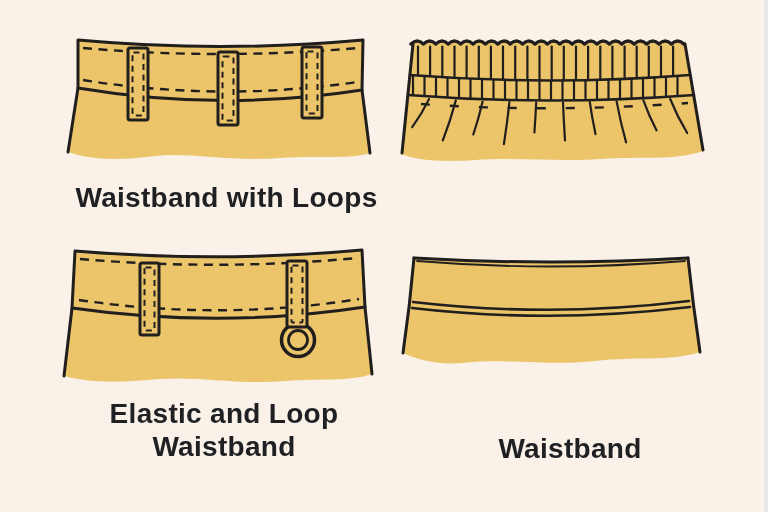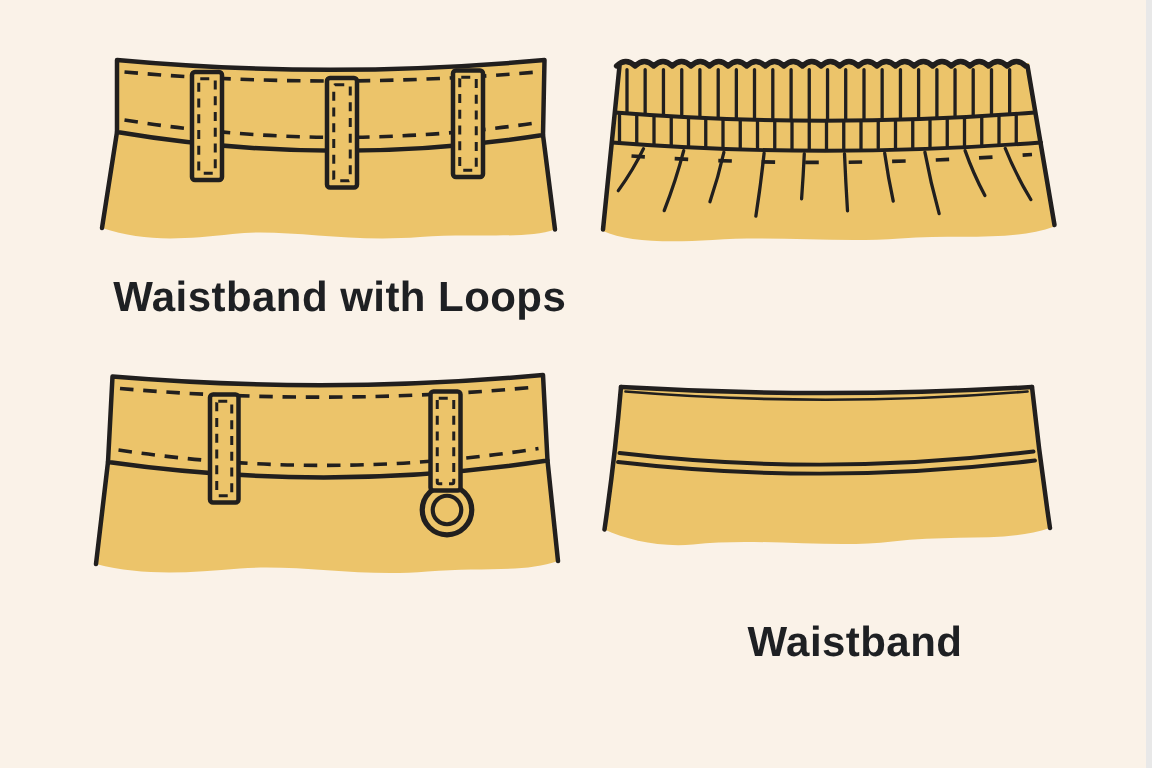--- a/index.html
+++ b/index.html
@@ -148,27 +148,28 @@
         <circle class="ring-inner" cx="238" cy="97" r="9.5"></circle>
       </g>
       <g>
         <rect class="fs" x="80" y="20" width="19" height="72" rx="2"></rect>
         <rect class="dashin" x="84.5" y="24.5" width="10" height="63" rx="1"></rect>
         <rect class="fs" x="227" y="18" width="20" height="66" rx="2"></rect>
         <rect class="dashin" x="231.5" y="22.5" width="11" height="57" rx="1"></rect>
       </g>
     </svg>
   </figure>
+  <div class="caption" style="left:104px;top:397px;width:240px;">Elastic and Loop Waistband</div>
 
   <figure class="fig" style="left:400px;top:250px;">
     <svg width="310" height="125" viewBox="0 0 310 125">
       <path class="f" d="M14,8 Q150,16 288,8 L300,102 C270,112 235,106 195,111 C155,116 105,108 62,113 C40,115 18,110 3,103 Z"></path>
       <path class="s3" d="M14,8 Q150,16 288,8"></path>
       <path class="s18" d="M17,11 Q150,22 285,11"></path>
       <path class="s3" d="M14,8 Q10,55 3,103"></path>
       <path class="s3" d="M288,8 Q293,55 300,102"></path>
       <path class="s28" d="M13,52 Q150,68 289,51"></path>
       <path class="s28" d="M12,58 Q150,74 290,57"></path>
     </svg>
   </figure>
-  <div class="caption" style="left:410px;top:411px;width:320px;">Waistband</div>
+  <div class="caption" style="left:410px;top:432px;width:320px;">Waistband</div>
 
 </div>
 
 </body></html>

